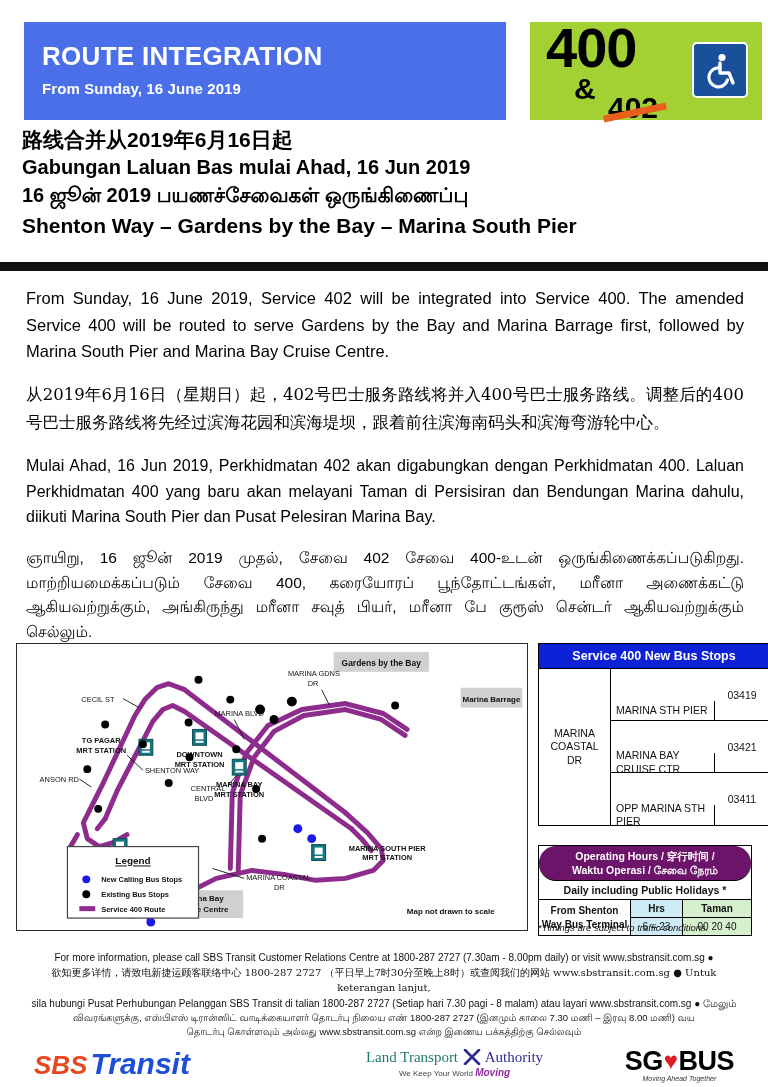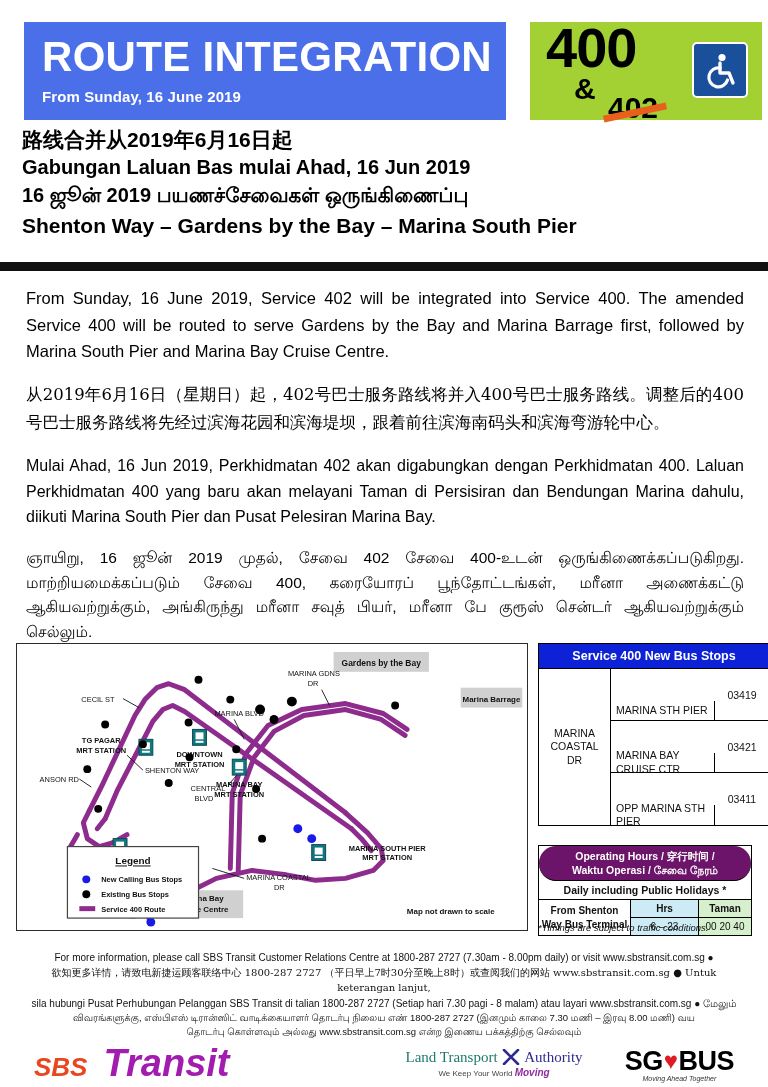--- a/index.html
+++ b/index.html
@@ -17,21 +17,21 @@
     width: 768px; height: 98px;
     display: flex; align-items: stretch;
   }
   .title-block {
     width: 482px; margin-left: 24px;
     background: #4a6fe8;
     display: flex; flex-direction: column;
     justify-content: center; padding: 6px 0 8px 18px;
   }
   .title-main {
-    color: #ffffff; font-size: 42px; font-weight: bold;
+    color: #ffffff; font-size: 26px; font-weight: bold;
     letter-spacing: .3px; line-height: 1.05;
   }
   .title-sub {
     color: #ffffff; font-size: 15px; font-weight: bold;
     margin-top: 9px; letter-spacing: .1px;
   }
   .badge-block {
     width: 232px; margin-left: 24px;
     background: #a3d134; position: relative;
   }
@@ -139,21 +139,21 @@
   .hours-term {
     width: 92px; border-right: 1.2px solid #000;
     text-align: center; font-size: 10px; font-weight: bold;
     color: #111; padding: 3px 2px; line-height: 1.35;
     display: flex; flex-direction: column; justify-content: center;
   }
   .hours-cols { flex: 1; }
   .hrow { display: flex; }
   .hrow.top > div { border-bottom: 1.2px solid #000; }
   .hcell-hrs {
-    width: 68px; text-align: center; font-size: 10px;
+    width: 52px; text-align: center; font-size: 10px;
     color: #111; padding: 3px 0; border-right: 1.2px solid #000;
     background: #cdebf4;
   }
   .hcell-mins {
     flex: 1; text-align: center; font-size: 10px;
     color: #111; padding: 3px 0; background: #d6f0cd;
   }
   .hcell-hrs.hdr, .hcell-mins.hdr { font-weight: bold; }
   .hours-note {
     position: absolute; left: 538px; top: 922px; width: 220px;
@@ -170,22 +170,22 @@
   .ft-ta { font-size: 9.5px; }
 
   .logo-bar {
     position: absolute; left: 0; top: 1040px;
     width: 768px; height: 47px;
     display: flex; align-items: center;
   }
   .logo-sbs { margin-left: 34px; display: flex; align-items: baseline; }
   .sbs-a { color: #e8461e; font-size: 26px; font-weight: bold;
            font-style: italic; font-family: "Liberation Sans", sans-serif; }
-  .sbs-b { color: #a21caf; font-size: 38px; font-weight: bold;
-           font-style: italic; margin-left: 16px; }
+  .sbs-b { color: #1d4ed8; font-size: 30px; font-weight: bold;
+           font-style: italic; margin-left: 3px; }
   .logo-lta { margin-left: 176px; text-align: center; }
   .lta-1 { font-size: 15px; color: #1f7a6e;
            font-family: "Liberation Serif", serif; }
   .lta-1 .auth { color: #2e2a8f; }
   .lta-2 { font-size: 8px; color: #444; margin-top: 1px; }
   .lta-2 .mv { color: #8e2c9e; font-style: italic;
                font-size: 10px; font-weight: bold; }
   .logo-sg { margin-left: auto; margin-right: 34px; text-align: center; }
   .sg-main { font-size: 27px; font-weight: bold; color: #000;
              letter-spacing: -.5px; display: flex; align-items: center; }

